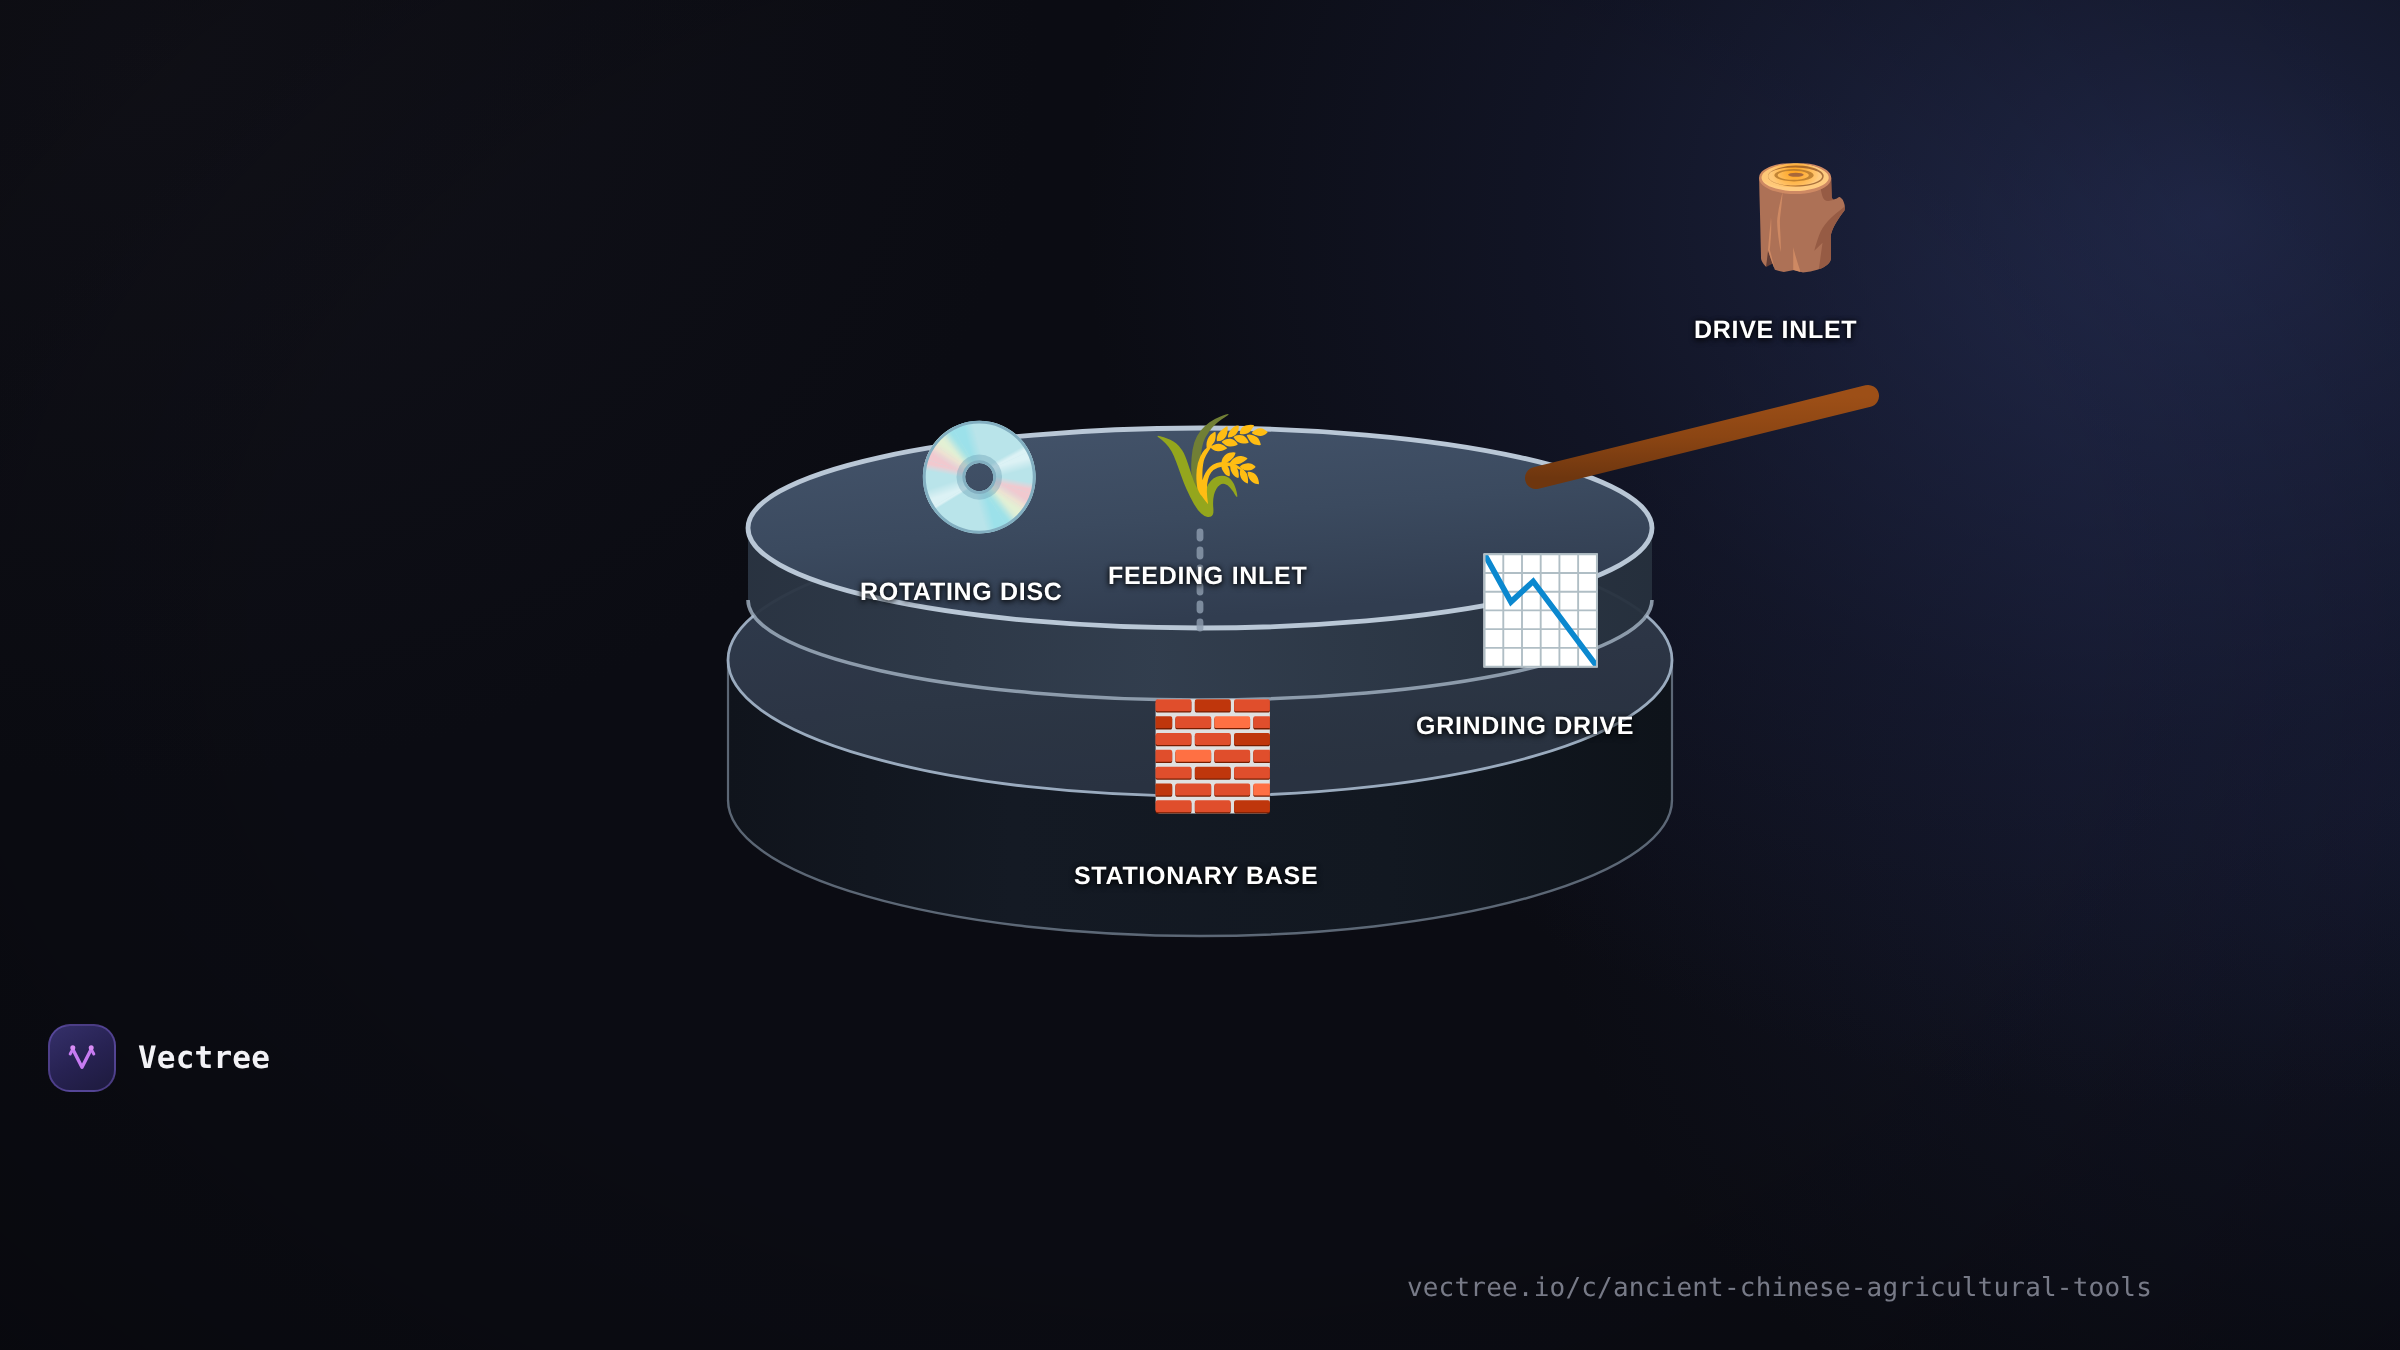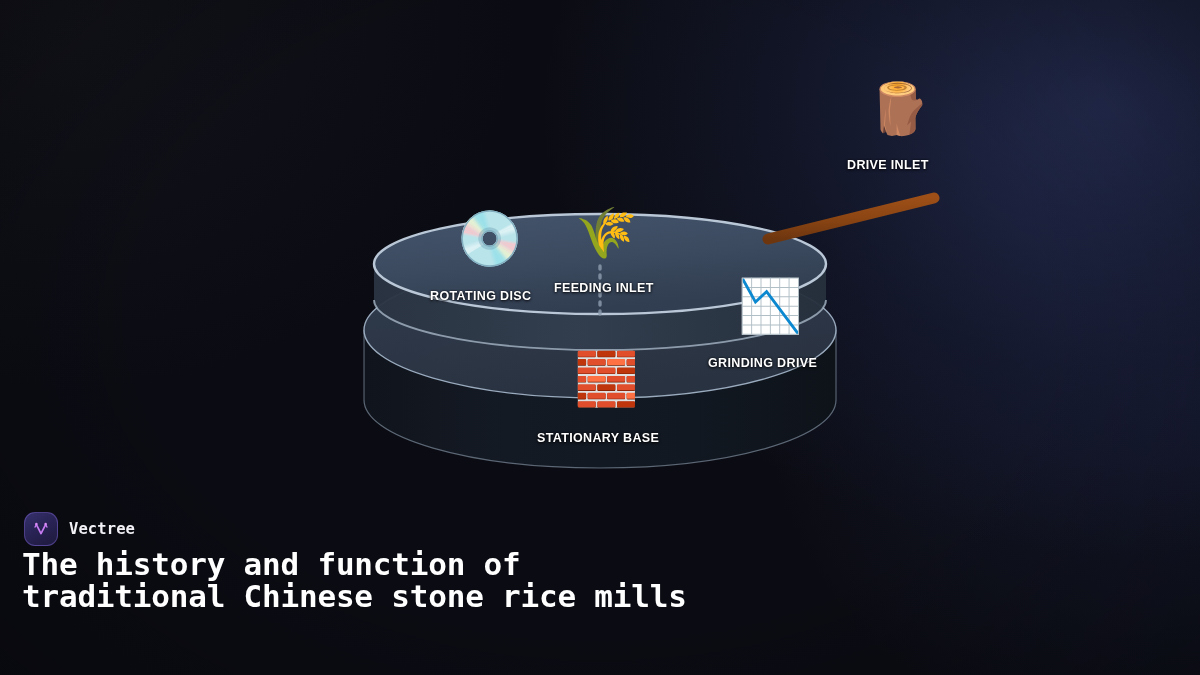--- a/index.html
+++ b/index.html
@@ -68,20 +68,21 @@
     user-select: none;
   }
 
   
   #footer {
     position: absolute;
     left: 0;
     bottom: 0;
     width: 1100px;
     height: 185px;
+    text-align: center;
   }
 
   #brand-row {
     position: absolute;
     left: 24px;
     top: 22px;
     display: flex;
     align-items: center;
     gap: 11px;
   }
@@ -212,15 +213,15 @@
         <path d="M5.4 5.6 L10 14.6 L14.6 5.6" fill="none" stroke="#c77bf2" stroke-width="1.7" stroke-linecap="round" stroke-linejoin="round"></path>
         <path d="M5.4 5.6 L4.1 8.0" fill="none" stroke="#c77bf2" stroke-width="1.5" stroke-linecap="round"></path>
         <path d="M14.6 5.6 L15.9 8.0" fill="none" stroke="#c77bf2" stroke-width="1.5" stroke-linecap="round"></path>
         <circle cx="5.4" cy="4.9" r="1.25" fill="#d98df5"></circle>
         <circle cx="14.6" cy="4.9" r="1.25" fill="#d98df5"></circle>
       </svg>
     </div>
     <div id="brand-name">Vectree</div>
   </div>
 
-  <div id="headline">The history and function of traditional Chinese stone rice mills</div>
-
+
+  <div id="site-url">vectree.io/c/ancient-chinese-agricultural-tools</div>
 </div>
 
 </body></html>

